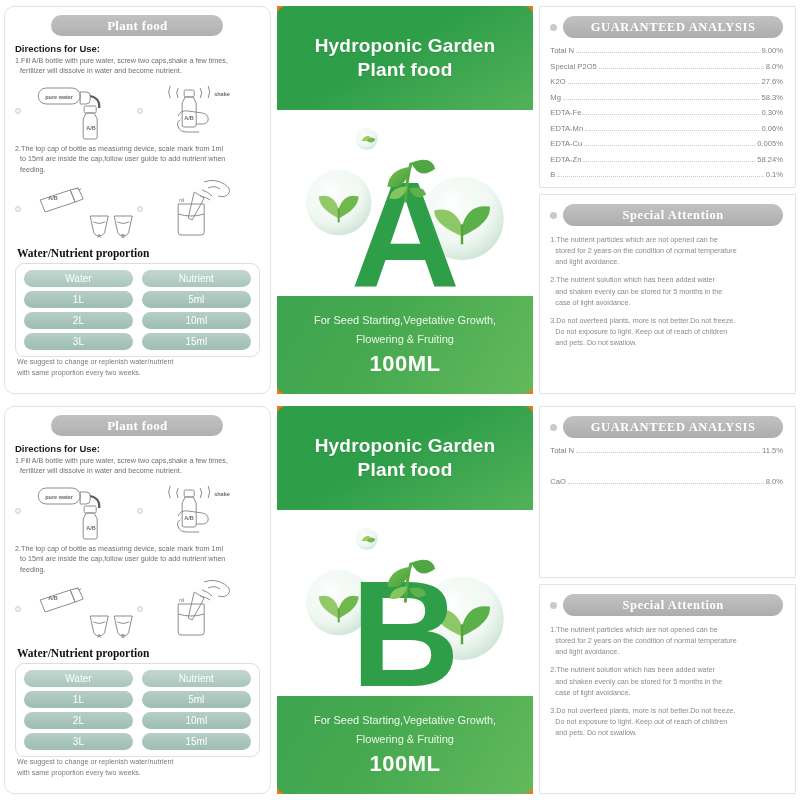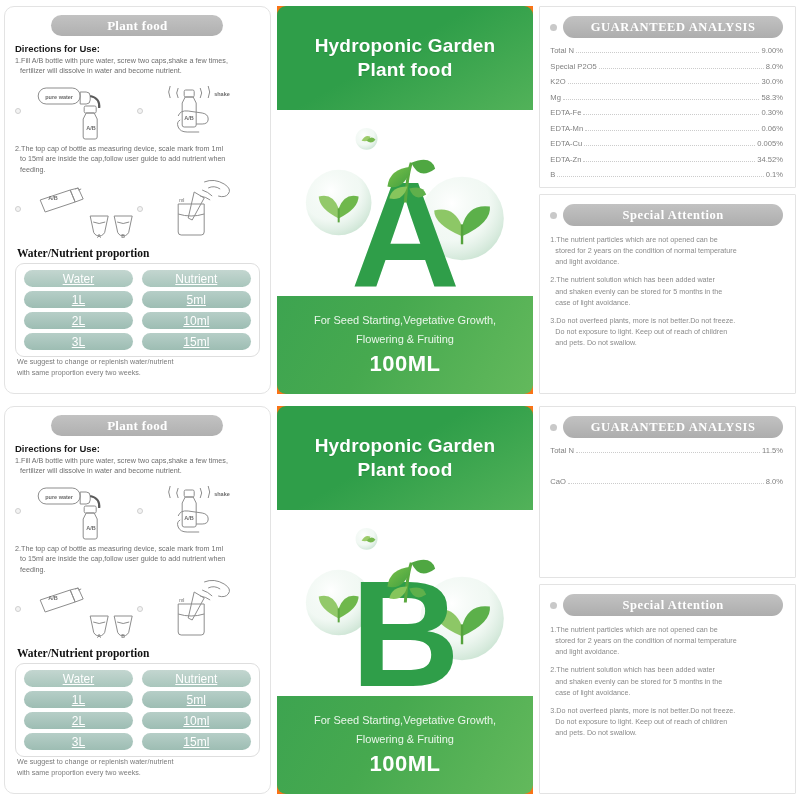--- a/index.html
+++ b/index.html
@@ -48,22 +48,22 @@
   }
   .fig { flex: 1; height: 100%; position: relative; }
   .fig svg { width: 100%; height: 100%; }
 
   .tbl-head { font-family: "Liberation Serif", serif; font-weight: bold; font-size: 11.5px; color: #111; margin: 5px 0 4px 2px; }
   .tbl-box { border: 1px solid #dedede; border-radius: 9px; padding: 6px 8px; }
   .tbl-row { display: flex; gap: 9px; margin-bottom: 4px; }
   .cell {
     flex: 1; height: 17px; border-radius: 9px;
     background: linear-gradient(#b6cec7, #9dbdb3);
-    color: #ffffff; font-size: 12px;
-    display: flex; align-items: center; justify-content: center; text-decoration: underline;
+    color: #ffffff; font-size: 10px;
+    display: flex; align-items: center; justify-content: center;
   }
   .cell.hdr { background: linear-gradient(#c3d6d0, #a9c6bc); }
   .foot-note { font-size: 7.2px; color: #7a7a7a; line-height: 1.45; padding-left: 2px; }
 
   
   .center { width: 258px; padding: 0; background: #f97316; border: none; position: relative; display: flex; flex-direction: column; }
   .green-top {
     height: 104px;
     background: linear-gradient(150deg, #2f9e49 0%, #2f9e49 45%, #52b259 100%);
     border-radius: 9px 9px 0 0;
@@ -285,21 +285,21 @@
               <span class="ga-val">9.00%</span>
             </div>
           <div class="ga-row">
               <span class="ga-name">Special P2O5</span>
               <span class="ga-dots"></span>
               <span class="ga-val">8.0%</span>
             </div>
           <div class="ga-row">
               <span class="ga-name">K2O</span>
               <span class="ga-dots"></span>
-              <span class="ga-val">30.0%</span>
+              <span class="ga-val">27.6%</span>
             </div>
           <div class="ga-row">
               <span class="ga-name">Mg</span>
               <span class="ga-dots"></span>
               <span class="ga-val">58.3%</span>
             </div>
           <div class="ga-row">
               <span class="ga-name">EDTA-Fe</span>
               <span class="ga-dots"></span>
               <span class="ga-val">0.30%</span>
@@ -310,21 +310,21 @@
               <span class="ga-val">0.06%</span>
             </div>
           <div class="ga-row">
               <span class="ga-name">EDTA-Cu</span>
               <span class="ga-dots"></span>
               <span class="ga-val">0.005%</span>
             </div>
           <div class="ga-row">
               <span class="ga-name">EDTA-Zn</span>
               <span class="ga-dots"></span>
-              <span class="ga-val">34.52%</span>
+              <span class="ga-val">58.24%</span>
             </div>
           <div class="ga-row" style="margin-bottom:0">
               <span class="ga-name">B</span>
               <span class="ga-dots"></span>
               <span class="ga-val">0.1%</span>
             </div>
         </div>
       </div>
 
       <div class="panel" style="flex:1">

